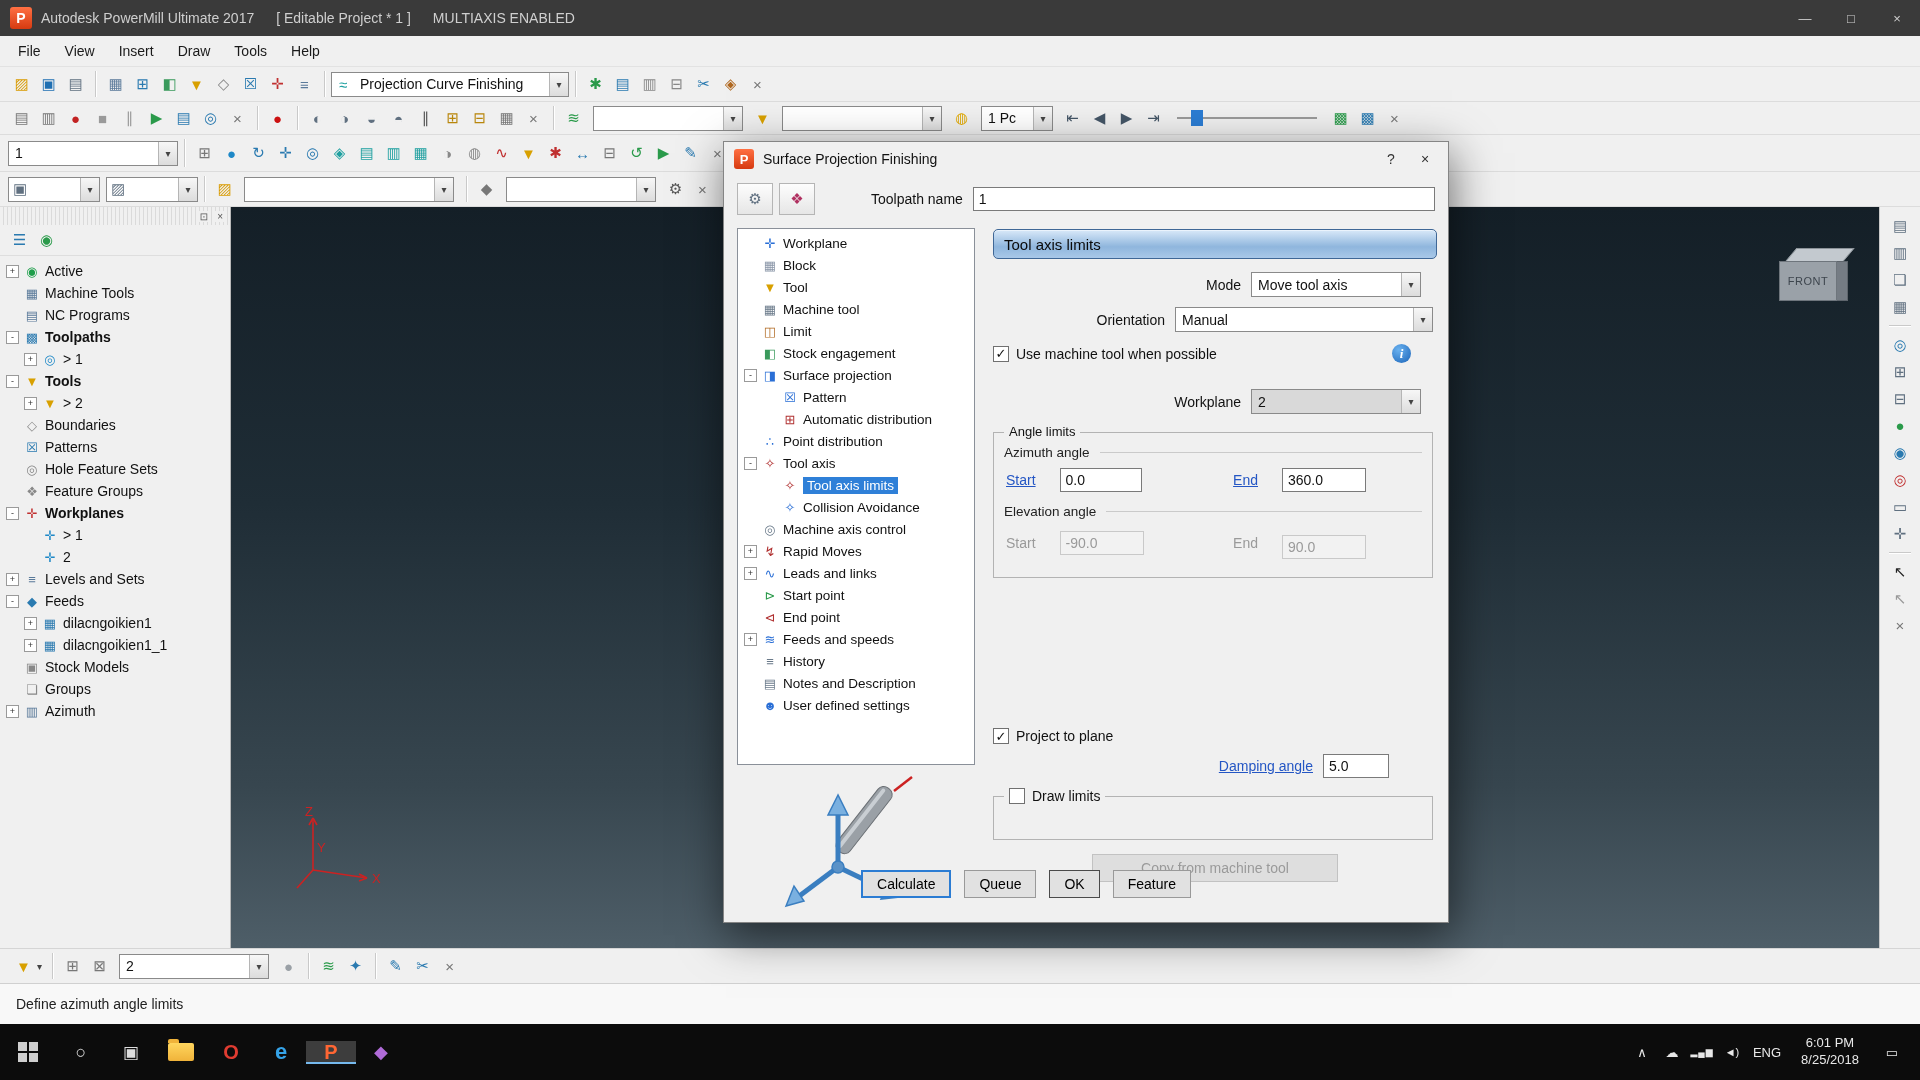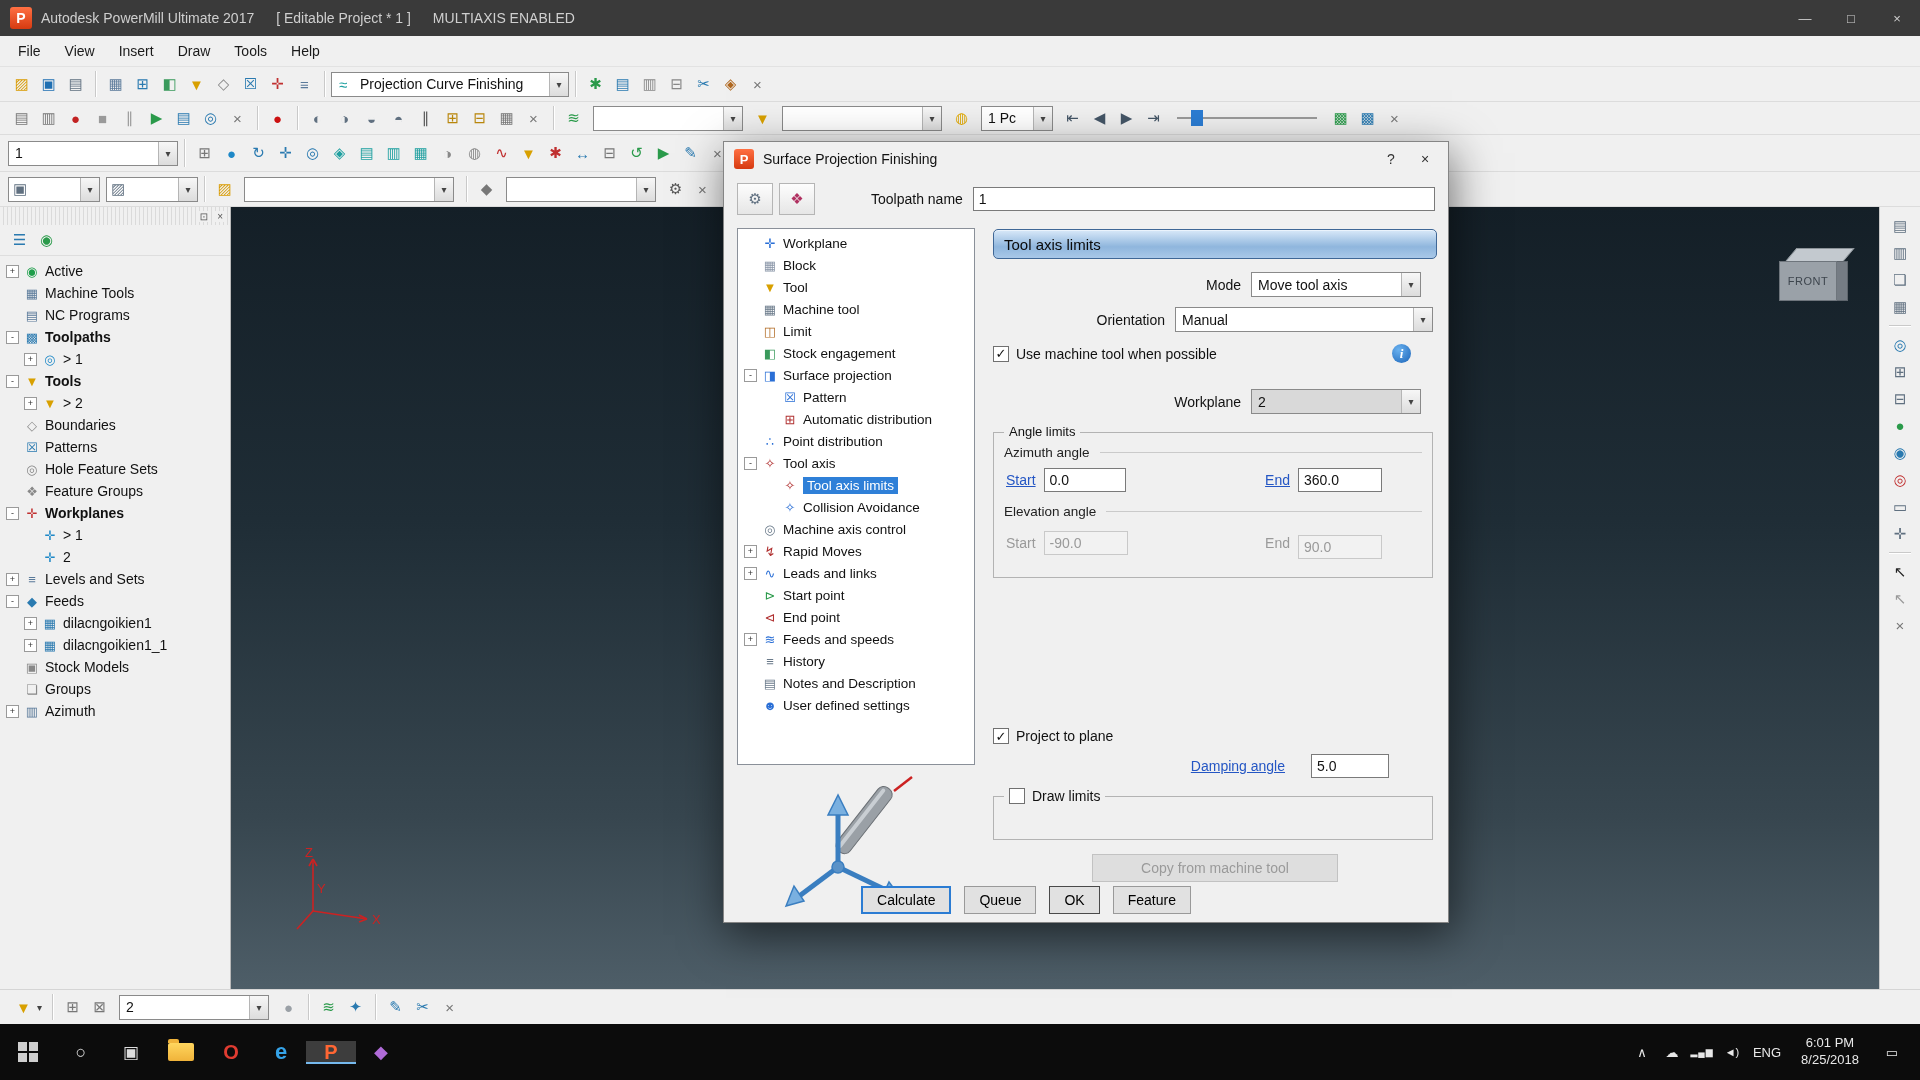--- a/index.html
+++ b/index.html
@@ -109,27 +109,27 @@
   .info{width:19px;height:19px;border-radius:50%;background:radial-gradient(circle at 35% 30%,#6ab2f0,#1a63b8);
         color:#fff;font-family:"Liberation Serif",serif;font-style:italic;font-weight:bold;
         display:flex;align-items:center;justify-content:center;font-size:13px;flex:none;}
   .lnk{color:#2456c4;text-decoration:underline;font-size:14px;white-space:nowrap;}
   .dis-t{color:#9a9a9a;font-size:14px;white-space:nowrap;}
   .group{border:1px solid #b3b3b3;position:relative;flex:none;}
   .glab{position:absolute;top:-9px;left:10px;background:#f0f0f0;padding:0 5px;font-size:13px;}
   .sect{display:flex;align-items:center;gap:10px;margin:12px 10px 0;}
   .sect .t{font-size:13.5px;color:#222;white-space:nowrap;}
   .sect .line{flex:1;height:1px;background:#cacaca;}
-  .arow{display:flex;align-items:center;margin:8px 12px 12px;gap:8px;}
+  .arow{display:flex;align-items:center;margin:8px 12px 12px;gap:24px;}
   .btn{height:28px;padding:0 14px;background:#e1e1e1;border:1px solid #999;font-size:14px;
        font-family:"Liberation Sans",sans-serif;display:inline-flex;align-items:center;justify-content:center;box-sizing:border-box;}
   .btn.primary{border:2px solid #2b7cd3;}
   .btn.okd{border:1px solid #4a4a4a;}
   .btn.disabled{color:#9a9a9a;background:#dedede;border-color:#c2c2c2;}
-  .dlg-buttons{position:absolute;left:0;right:120px;bottom:8px;display:flex;justify-content:center;gap:13px;}
+  .dlg-buttons{position:absolute;left:0;right:120px;bottom:24px;display:flex;justify-content:center;gap:13px;}
 </style>
 </head>
 <body>
 
 <div class="window">
 
   <div class="titlebar">
     <div class="appico">P</div>
     <span class="ttext">Autodesk PowerMill Ultimate 2017</span>
     <span class="ttext">[ Editable Project * 1 ]</span>
@@ -554,20 +554,23 @@
       </div>
     <span class="tsep"></span>
     <div class="irun">
 
     <span class="tbi" style="color:#2a7ab0">✎</span>
         <span class="tbi" style="color:#2a7ab0">✂</span>
         <span class="tbi" style="color:#777777">×</span>
       </div>
   </div>
 
+  <div class="statusbar">
+    <span class="status-text">Define azimuth angle limits</span>
+  </div>
 </div>
 
 <div class="dlg">
   <div class="dlg-tb">
     <div class="dlg-ico">P</div>
     <span class="dlg-title">Surface Projection Finishing</span>
     <span class="dlg-q">?</span>
     <span class="dlg-x">×</span>
   </div>
 
@@ -805,21 +808,21 @@
 
       <span class="flexsp"></span>
 
       <div class="prow">
         <span class="cb checked"></span>
         <span class="plab" style="margin-left:7px">Project to plane</span>
       </div>
 
       <div class="prow" style="margin-top:10px;justify-content:flex-end;margin-right:48px">
         <span class="lnk">Damping angle</span>
-        <input class="fld" style="width: 78px; margin-left: 26px;" value="5.0">
+        <input class="fld" style="width: 66px; margin-left: 10px;" value="5.0">
       </div>
 
       <div class="group" style="margin-top:18px;margin-right:4px;height:42px">
         <span class="glab" style="display:inline-flex;align-items:center;gap:7px">
           <span class="cb"></span>
           <span class="plab">Draw limits</span>
         </span>
       </div>
 
       <button class="btn disabled" style="width:246px;margin:14px auto 40px">Copy from machine tool</button>

